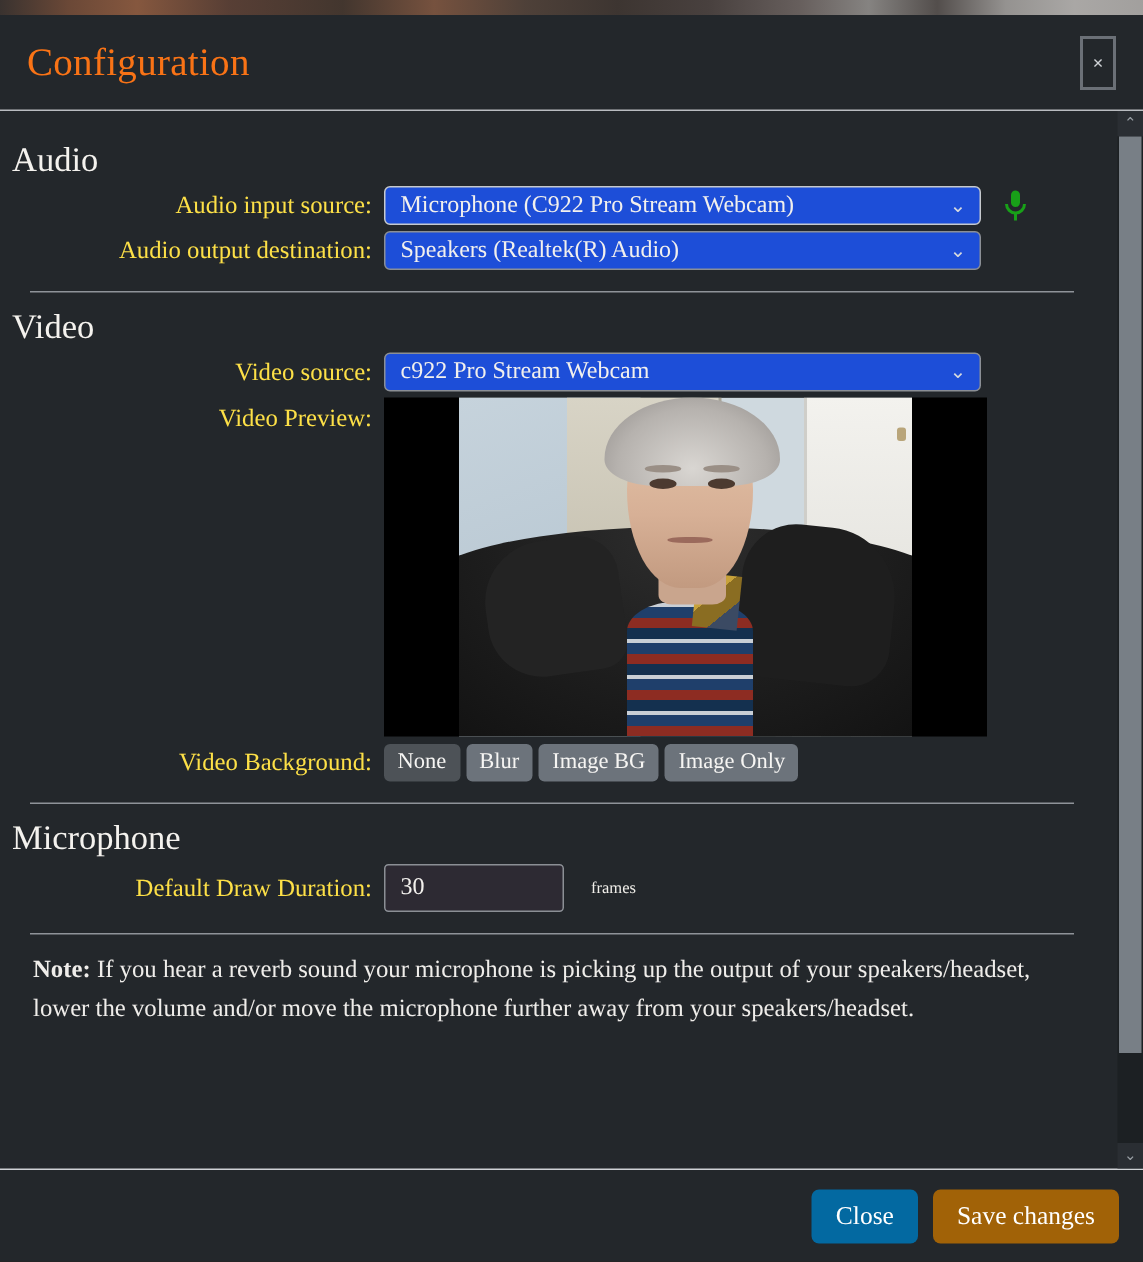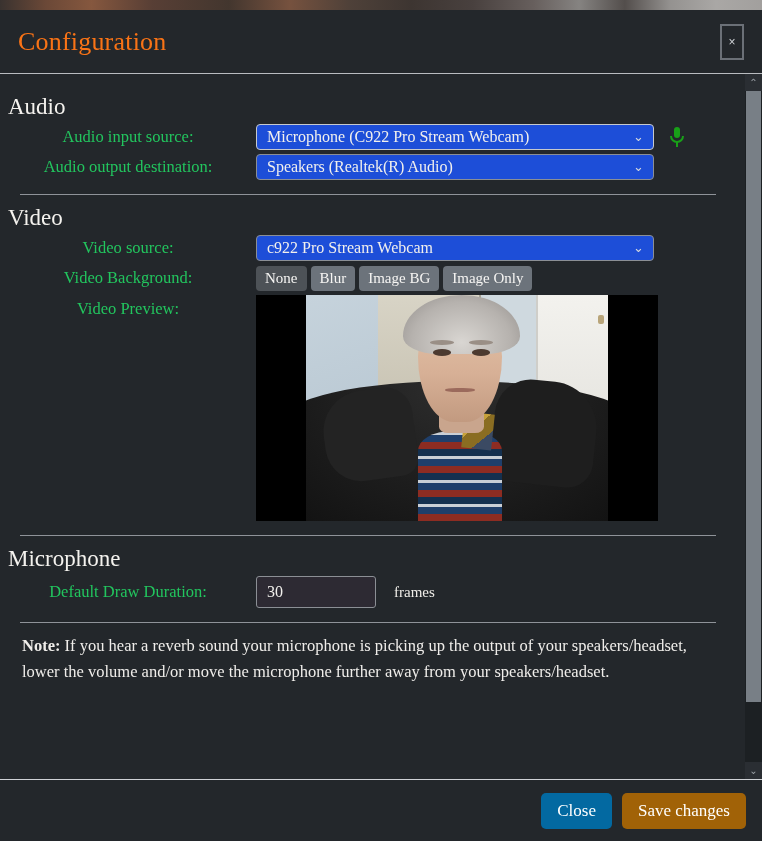--- a/index.html
+++ b/index.html
@@ -93,24 +93,24 @@
 
   .row {
     display: flex;
     align-items: center;
     margin: 4px 0;
     min-height: 26px;
   }
   .row-label {
     width: 248px;
     flex: 0 0 248px;
-    text-align: center;
+    text-align: right;
     padding-right: 8px;
     font-size: 16.5px;
-    color: #22c55e;
+    color: #fde047;
     white-space: nowrap;
   }
   .row.top-align .row-label { align-self: flex-start; padding-top: 4px; }
 
   
   .select {
     position: relative;
     width: 398px;
     height: 26px;
     background: #1d4ed8;
@@ -274,21 +274,21 @@
     width: 120px;
     height: 32px;
     background: #2d2a33;
     border: 1px solid #8b8f95;
     border-radius: 3px;
     color: #f2f0ed;
     font-family: "Liberation Serif", serif;
     font-size: 16px;
     padding: 0 10px;
   }
-  .unit { margin-left: 18px; font-size: 15px; }
+  .unit { margin-left: 18px; font-size: 11px; }
 
   .note {
     margin: 10px 14px 0 14px;
     font-size: 16.5px;
     line-height: 1.55;
     color: #efedea;
   }
   .note b { font-weight: bold; }
 
   
@@ -389,30 +389,20 @@
 
       <div class="divider"></div>
 
       <div class="section-title">Video</div>
 
       <div class="row">
         <div class="row-label">Video source:</div>
         <div class="select">
           <span>c922 Pro Stream Webcam</span>
           <span class="chev">⌄</span>
-        </div>
-      </div>
-
-      <div class="row">
-        <div class="row-label">Video Background:</div>
-        <div class="btn-group">
-          <button class="bg-btn active">None</button>
-          <button class="bg-btn">Blur</button>
-          <button class="bg-btn">Image BG</button>
-          <button class="bg-btn">Image Only</button>
         </div>
       </div>
 
       <div class="row top-align">
         <div class="row-label">Video Preview:</div>
         <div class="video-frame">
           <div class="video-inner">
             <div class="scene">
               <div class="wall-left"></div>
               <div class="cabinet">
@@ -436,20 +426,30 @@
               <div class="brow l"></div>
               <div class="brow r"></div>
               <div class="eye l"></div>
               <div class="eye r"></div>
               <div class="mouth"></div>
             </div>
           </div>
         </div>
       </div>
 
+      <div class="row">
+        <div class="row-label">Video Background:</div>
+        <div class="btn-group">
+          <button class="bg-btn active">None</button>
+          <button class="bg-btn">Blur</button>
+          <button class="bg-btn">Image BG</button>
+          <button class="bg-btn">Image Only</button>
+        </div>
+      </div>
+
       <div class="divider"></div>
 
       <div class="section-title">Microphone</div>
 
       <div class="row">
         <div class="row-label">Default Draw Duration:</div>
         <input class="num-input" type="text" value="30" style="">
         <span class="unit">frames</span>
       </div>
 

